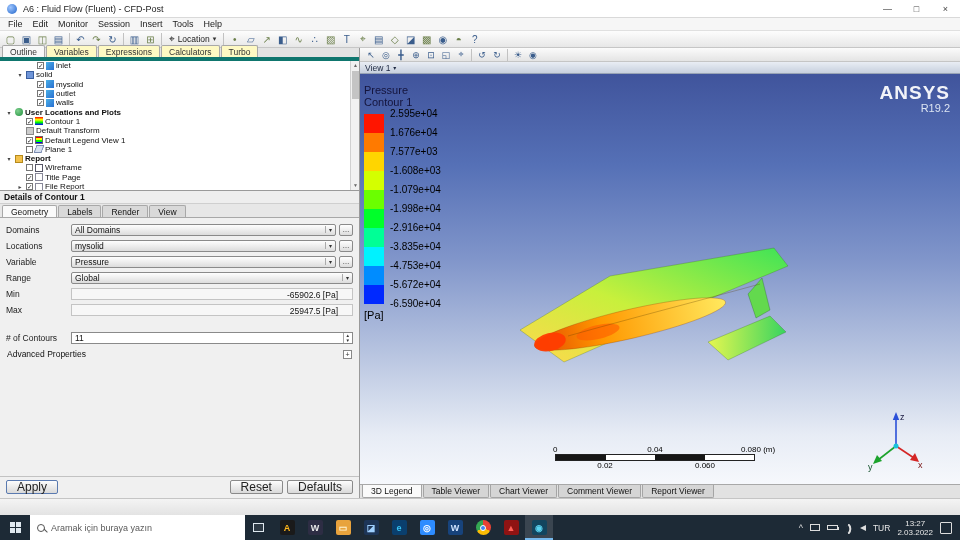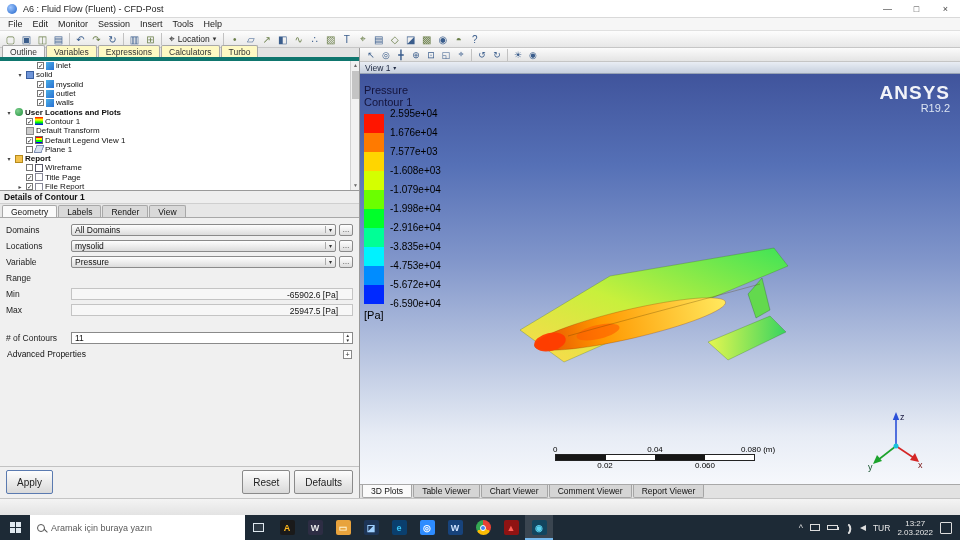--- a/index.html
+++ b/index.html
@@ -76,22 +76,22 @@
   .f-more { width:14px; height:12px; border:1px solid #8a8a8a; background:linear-gradient(#fff,#ddd); border-radius:2px;
             text-align:center; font-size:7px; line-height:9px; flex-shrink:0; }
   .f-read { flex:1; height:12px; background:#f7f7f7; border:1px solid #c4c4c4; text-align:right; padding:1px 14px 0 3px; font-size:8.5px; }
   .f-spin { flex:1; height:12px; background:#fff; border:1px solid #8a8a8a; display:flex; align-items:center; padding-left:3px; font-size:8.5px; }
   .f-spin .f-value { flex:1; }
   .f-spinbtns { display:flex; flex-direction:column; border-left:1px solid #aaa; height:100%; justify-content:center; }
   .sa { font-size:4.5px; line-height:5px; color:#333; padding:0 2px; }
   .advanced { height:12px; display:flex; align-items:center; padding:0 7px; font-size:8.5px; margin-top:2px; }
   .adv-btn { margin-left:auto; width:9px; height:9px; border:1px solid #888; background:#fff; font-size:7px; line-height:7px; text-align:center; color:#333; }
   .left-buttons { margin-top:auto; display:flex; align-items:center; padding:3px 6px 4px 6px; gap:4px; border-top:1px solid #c2c2c2; }
-  .btn { height:24px; padding:0 10px; background:linear-gradient(#fdfdfd,#d9d9d9); border:1px solid #8a8a8a; border-radius:2px;
-         font-size:10px; display:flex; align-items:center; color:#222; }
+  .btn { height:14px; padding:0 10px; background:linear-gradient(#fdfdfd,#d9d9d9); border:1px solid #8a8a8a; border-radius:2px;
+         font-size:12px; display:flex; align-items:center; color:#222; }
   .btn-apply { border-color:#5a7ab0; }
   .flex-sp { flex:1; }
 
   
   .right-panel { flex:1; display:flex; flex-direction:column; min-width:0; }
   .viewer-toolbar { height:14px; background:linear-gradient(#fbfbfb,#e4e4e4); border-bottom:1px solid #c5c5c5;
                     display:flex; align-items:center; padding-left:4px; gap:1px; }
   .vt-btn { min-width:14px; height:12px; display:flex; align-items:center; justify-content:center; font-size:9px; color:#3a5d8c; }
   .view-tabbar { height:12px; background:linear-gradient(#e9edf4,#c7d0de); border-bottom:1px solid #98a3b5;
                  display:flex; align-items:center; padding-left:5px; gap:3px; font-size:8.5px; color:#1c2740; }
@@ -402,20 +402,24 @@
           <div class="f-row">
             <span class="f-label">Variable</span>
             <span class="f-select">
               <span class="f-value">Pressure</span>
               <span class="f-caret">▾</span>
             </span>
             <span class="f-more">…</span>
           </div>
           <div class="f-row">
             <span class="f-label">Range</span>
+            <span class="f-select">
+              <span class="f-value">Global</span>
+              <span class="f-caret">▾</span>
+            </span>
           </div>
           <div class="f-row">
             <span class="f-label">Min</span>
             <span class="f-read">-65902.6 [Pa]</span>
           </div>
           <div class="f-row">
             <span class="f-label">Max</span>
             <span class="f-read">25947.5 [Pa]</span>
           </div>
           <div class="f-row" style="margin-top: 12px;">
@@ -579,21 +583,21 @@
           <line x1="30" y1="38" x2="48" y2="50" stroke="#d42525" stroke-width="1.6"></line>
           <polygon points="53,54 44,52 49,45" fill="#d42525"></polygon>
           <circle cx="30" cy="38" r="2.5" fill="#17c3d9"></circle>
           <text x="34" y="12" font-size="9" fill="#14143c">z</text>
           <text x="2" y="62" font-size="9" fill="#14532d">y</text>
           <text x="52" y="60" font-size="9" fill="#7a1515">x</text>
         </svg>
       </div>
 
       <div class="vtabs">
-          <span class="vtab active">3D Plots</span>
+          <span class="vtab active">3D Legend</span>
           <span class="vtab">Table Viewer</span>
           <span class="vtab">Chart Viewer</span>
           <span class="vtab">Comment Viewer</span>
           <span class="vtab">Report Viewer</span>
         </div>
     </div>
   </div>
 
   <div class="statusbar"></div>
 

